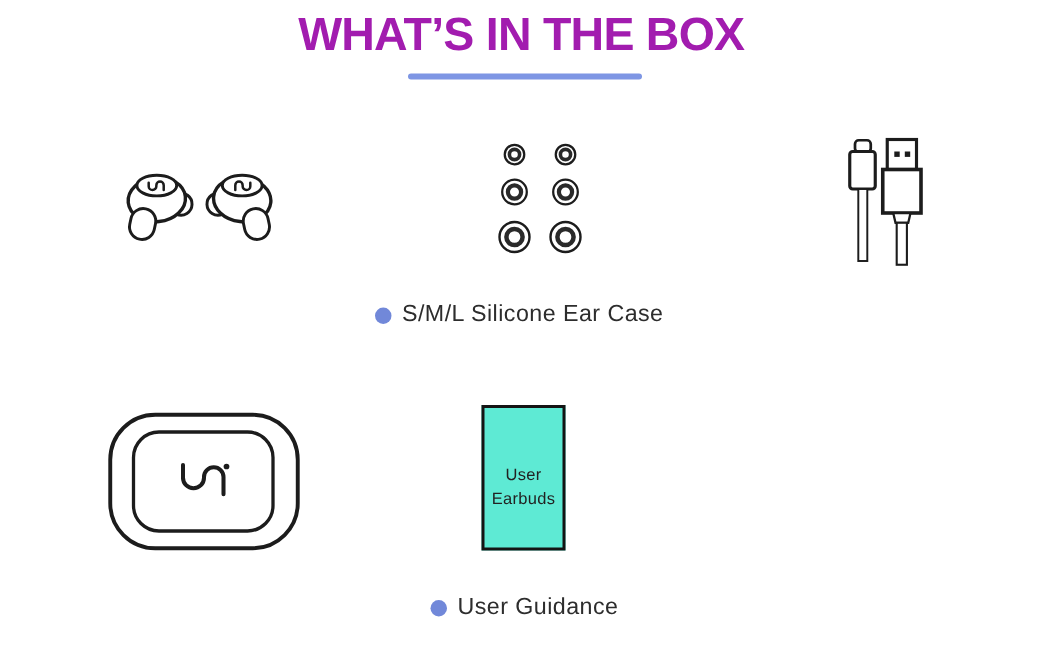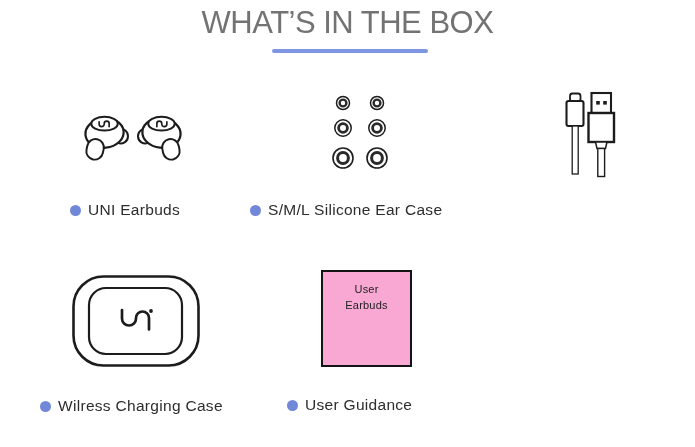--- a/index.html
+++ b/index.html
@@ -3,31 +3,31 @@
 <meta charset="utf-8">
 <style>
   html,body{margin:0;padding:0;background:#ffffff;}
   body{
     width:695px;height:447px;position:relative;overflow:hidden;
     font-family:"Liberation Sans","DejaVu Sans",sans-serif;
   }
   .stage{position:absolute;inset:0;background:#ffffff;}
   .title{
     position:absolute;left:0;right:0;top:5px;text-align:center;
-    font-size:31px;font-weight:normal;letter-spacing:-0.5px;color:#737373;
+    font-size:31px;font-weight:bold;letter-spacing:-0.5px;color:#a21caf;
   }
   .title-underline{
     position:absolute;left:272px;top:49px;width:156px;height:4px;
     background:#7e96e4;border-radius:2px;
   }
   .illus{position:absolute;}
   .booklet{
-    position:absolute;left:321px;top:270px;width:91px;height:97px;
-    box-sizing:border-box;border:2.5px solid #141414;background:#f9a8d4;
-    text-align:center;padding-top:10px;font-size:11px;line-height:1.45;
+    position:absolute;left:321px;top:270px;width:56px;height:97px;
+    box-sizing:border-box;border:2.5px solid #141414;background:#5eead4;
+    text-align:center;padding-top:38px;font-size:11px;line-height:1.45;
     color:#222222;letter-spacing:0.2px;
   }
   .label{
     position:absolute;display:flex;align-items:center;gap:7px;
     font-size:15.5px;color:#2d2d2d;letter-spacing:0.3px;white-space:nowrap;
   }
   .dot{width:11px;height:11px;border-radius:50%;background:#7188d9;flex:none;}
   svg{display:block;}
 </style>
 </head>
@@ -100,31 +100,23 @@
       <path d="M51,36 v8.5 a7,7 0 0 0 14,0 v-0.5 a6.5,6.5 0 0 1 13,0 v11.5" stroke-width="2.7" stroke-linecap="round"></path>
       <circle cx="80" cy="37" r="1.9" fill="#1c1c1c" stroke="none"></circle>
     </g>
   </svg>
 
   <div class="booklet">
     <div>User</div>
     <div>Earbuds</div>
   </div>
 
-  <div class="label" style="left:70px;top:201px">
-    <span class="dot"></span>
-    <span>UNI Earbuds</span>
-  </div>
   <div class="label" style="left:250px;top:201px">
     <span class="dot"></span>
     <span>S/M/L Silicone Ear Case</span>
   </div>
 
-  <div class="label" style="left:40px;top:397px">
-    <span class="dot"></span>
-    <span>Wilress Charging Case</span>
-  </div>
   <div class="label" style="left:287px;top:396px">
     <span class="dot"></span>
     <span>User Guidance</span>
   </div>
 
 </div>
 
 </body></html>

